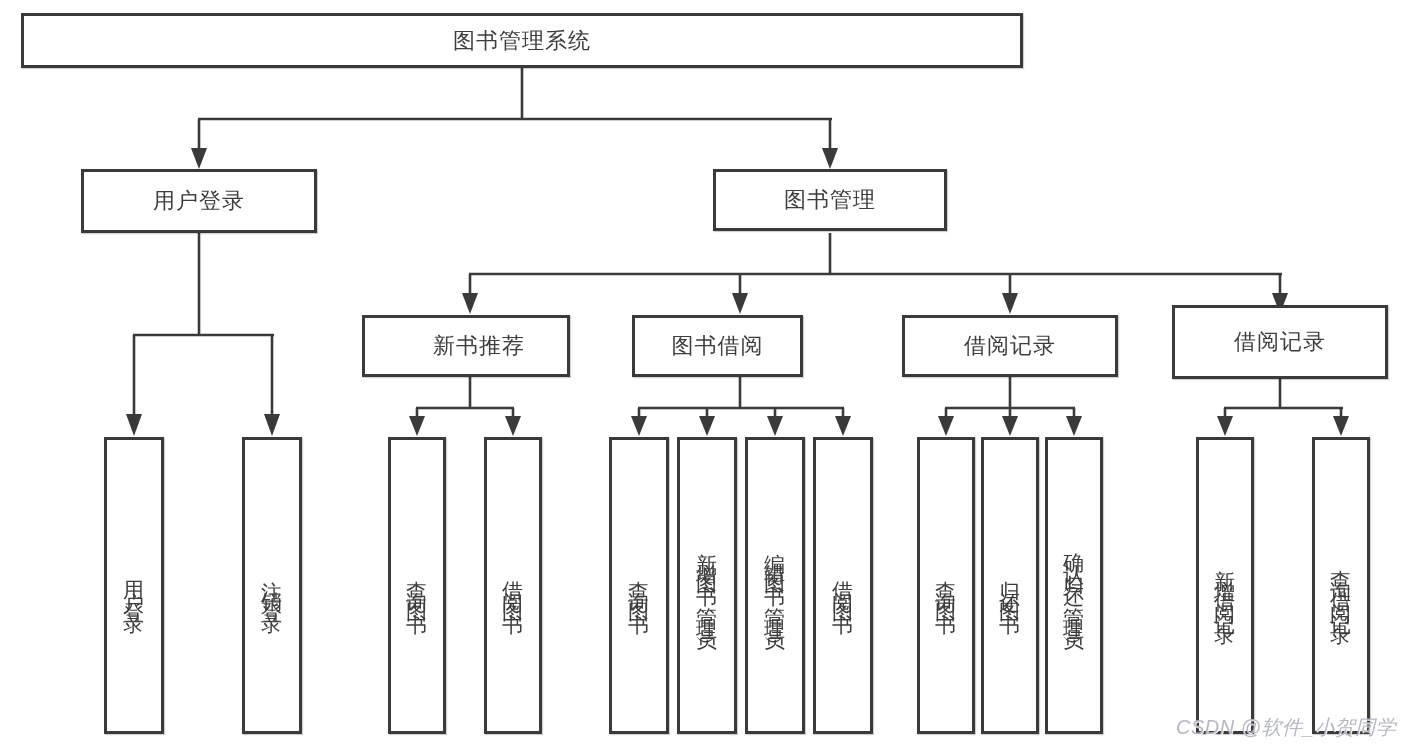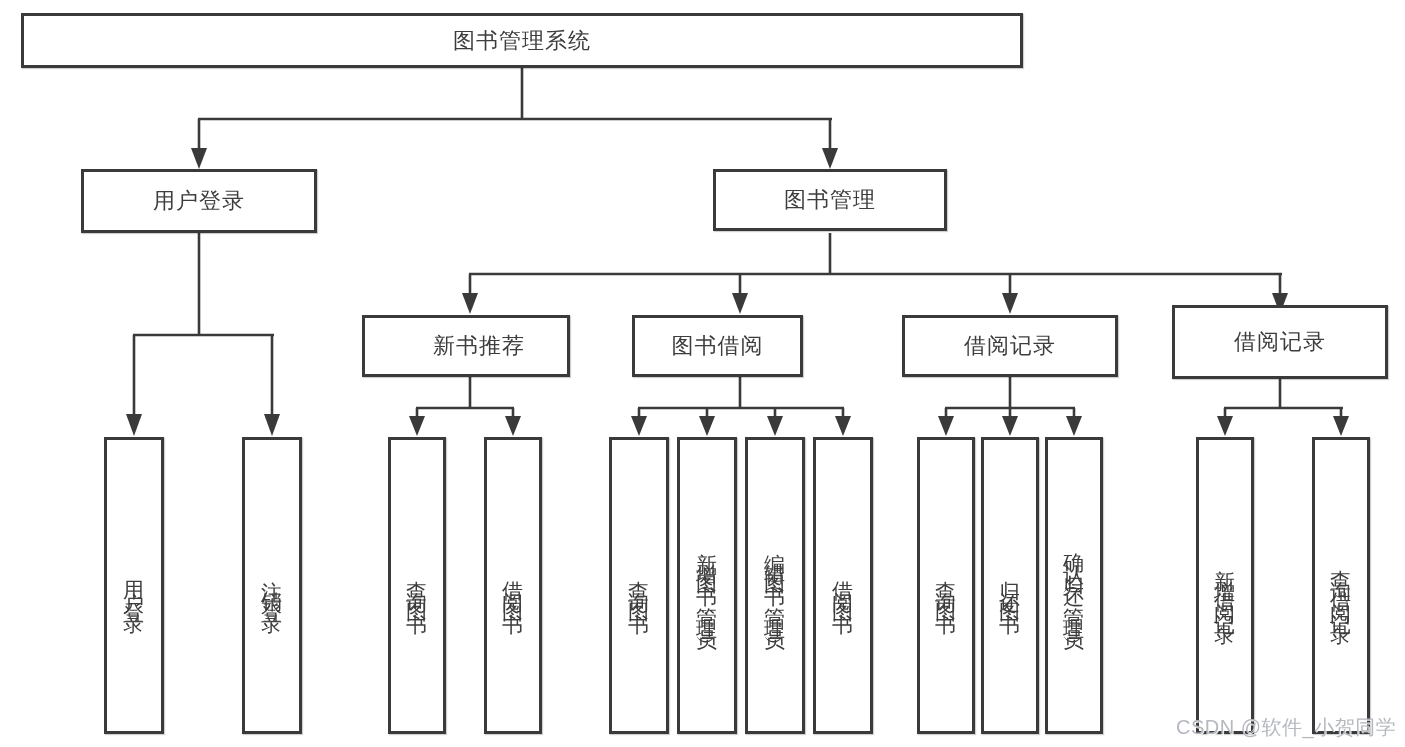--- a/index.html
+++ b/index.html
@@ -39,20 +39,21 @@
   }
   .watermark{
     position:absolute;
     left:1176px;top:714px;
     font-size:20px;
     color:#b4b8bf;
     text-shadow:1px 1px 0 rgba(255,255,255,0.9);
     white-space:nowrap;
     z-index:5;
     letter-spacing:0.5px;
+    font-style:italic;
   }
 </style>
 </head>
 <body>
 
 <div class="canvas">
 
   <svg class="connectors" width="1405" height="747">
 
     <line x1="522" y1="68" x2="522" y2="120"></line>

